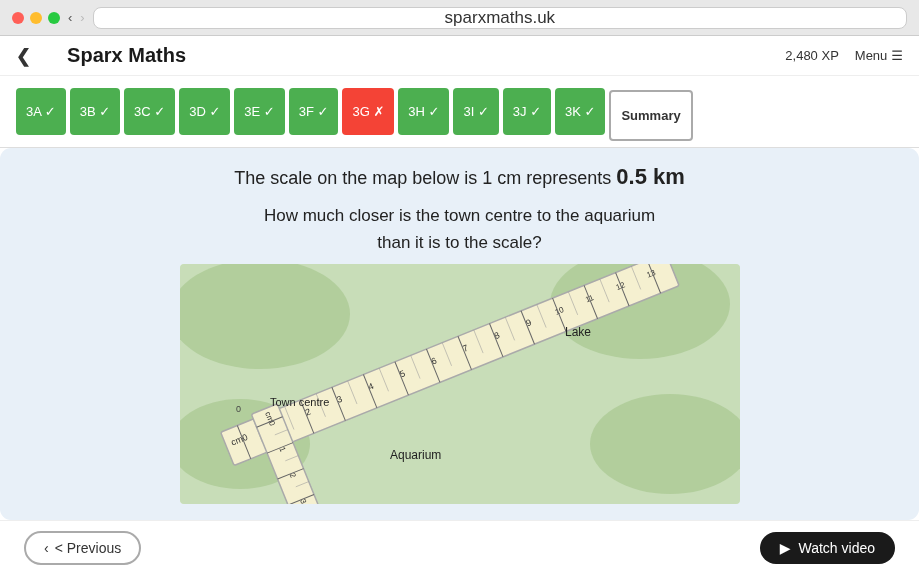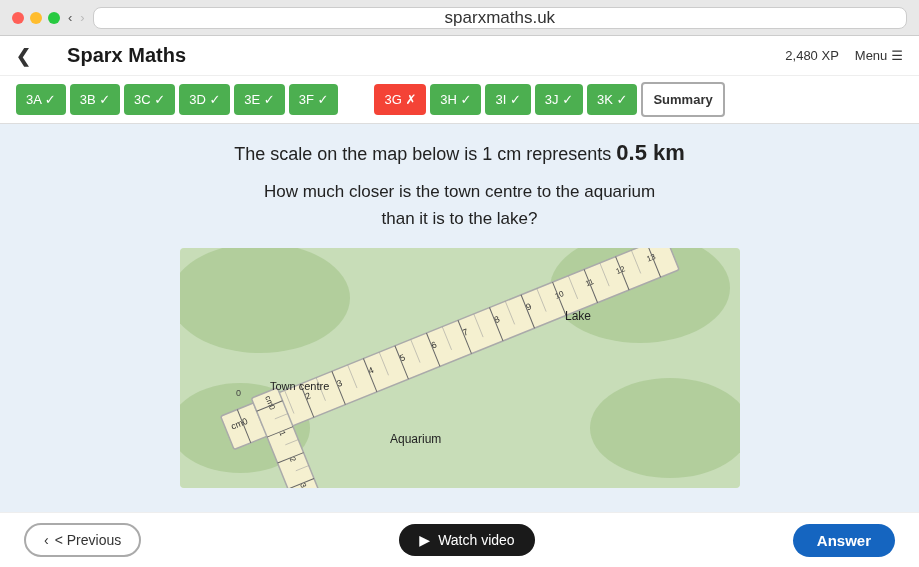--- a/index.html
+++ b/index.html
@@ -109,68 +109,69 @@
     .tab-bar {
       background: white;
       padding: 6px 16px;
       display: flex;
       align-items: center;
       gap: 4px;
       flex-wrap: wrap;
       border-bottom: 1px solid #ddd;
     }
     .tab {
-      padding: 8px 10px;
+      padding: 16px 10px;
       border-radius: 4px;
       font-size: 13px;
       font-weight: 500;
       cursor: pointer;
       display: flex;
       align-items: center;
       gap: 4px;
     }
     .tab-green {
       background: #4caf50;
       color: white;
     }
     .tab-red {
       background: #f44336;
       color: white;
-      margin-left: 32px;
     }
     .tab-summary {
       background: white;
       color: #333;
       border: 2px solid #aaa;
       font-weight: 600;
+      margin-top: 8px;
     }
 
     
     .question-area {
       flex: 1;
       background: #e8f0f8;
       padding: 16px 40px;
       display: flex;
       flex-direction: column;
       align-items: center;
+      border-radius: 11px;
     }
 
     .scale-text {
       font-size: 18px;
       color: #222;
       margin-bottom: 12px;
       text-align: center;
     }
 
     .question-text {
       font-size: 17px;
       color: #222;
       text-align: center;
       line-height: 1.6;
-      margin-bottom: 16px;
+      margin-bottom: 8px;
     }
 
     
     .map-container {
       position: relative;
       width: 560px;
       height: 240px;
       background: #d4e8c2;
       border-radius: 4px;
       overflow: hidden;
@@ -286,21 +287,21 @@
   </div>
 
   <div class="question-area">
     <div class="scale-text">
       <span>The scale on the map below is 1 cm represents</span>
       <span style="font-size:22px;font-weight:700;"> <span>0.5 km</span></span>
     </div>
 
     <div class="question-text">
       <span>How much closer is the town centre to the aquarium</span><br>
-      <span>than it is to the lake?</span><br>
+      <span>than it is to the scale?</span><br>
     </div>
 
     <div class="map-container">
 
       <div class="terrain" style="width:120px;height:80px;top:10px;left:20px;"></div>
       <div class="terrain" style="width:140px;height:90px;top:5px;right:20px;"></div>
       <div class="terrain" style="width:100px;height:70px;bottom:30px;left:30px;"></div>
 
       <svg class="ruler-svg" viewBox="0 0 560 240">
 
@@ -410,18 +411,15 @@
     <button class="prev-btn">
       <span>‹</span>
       <span>&lt; Previous</span>
     </button>
 
     <button class="watch-btn">
       <span>▶</span>
       <span>Watch video</span>
     </button>
 
-    <button class="answer-btn">
-      <span>Answer</span>
-    </button>
   </div>
 
 </div>
 
 </body></html>

